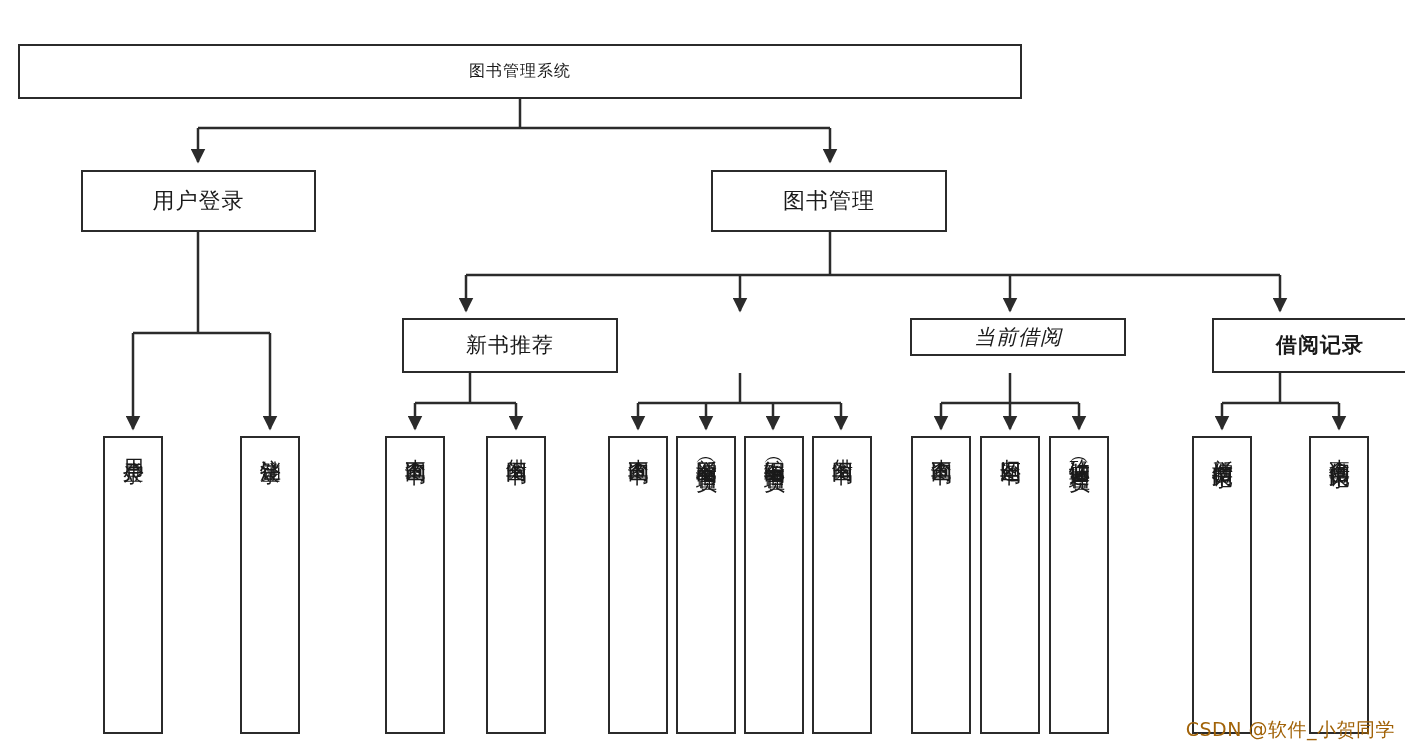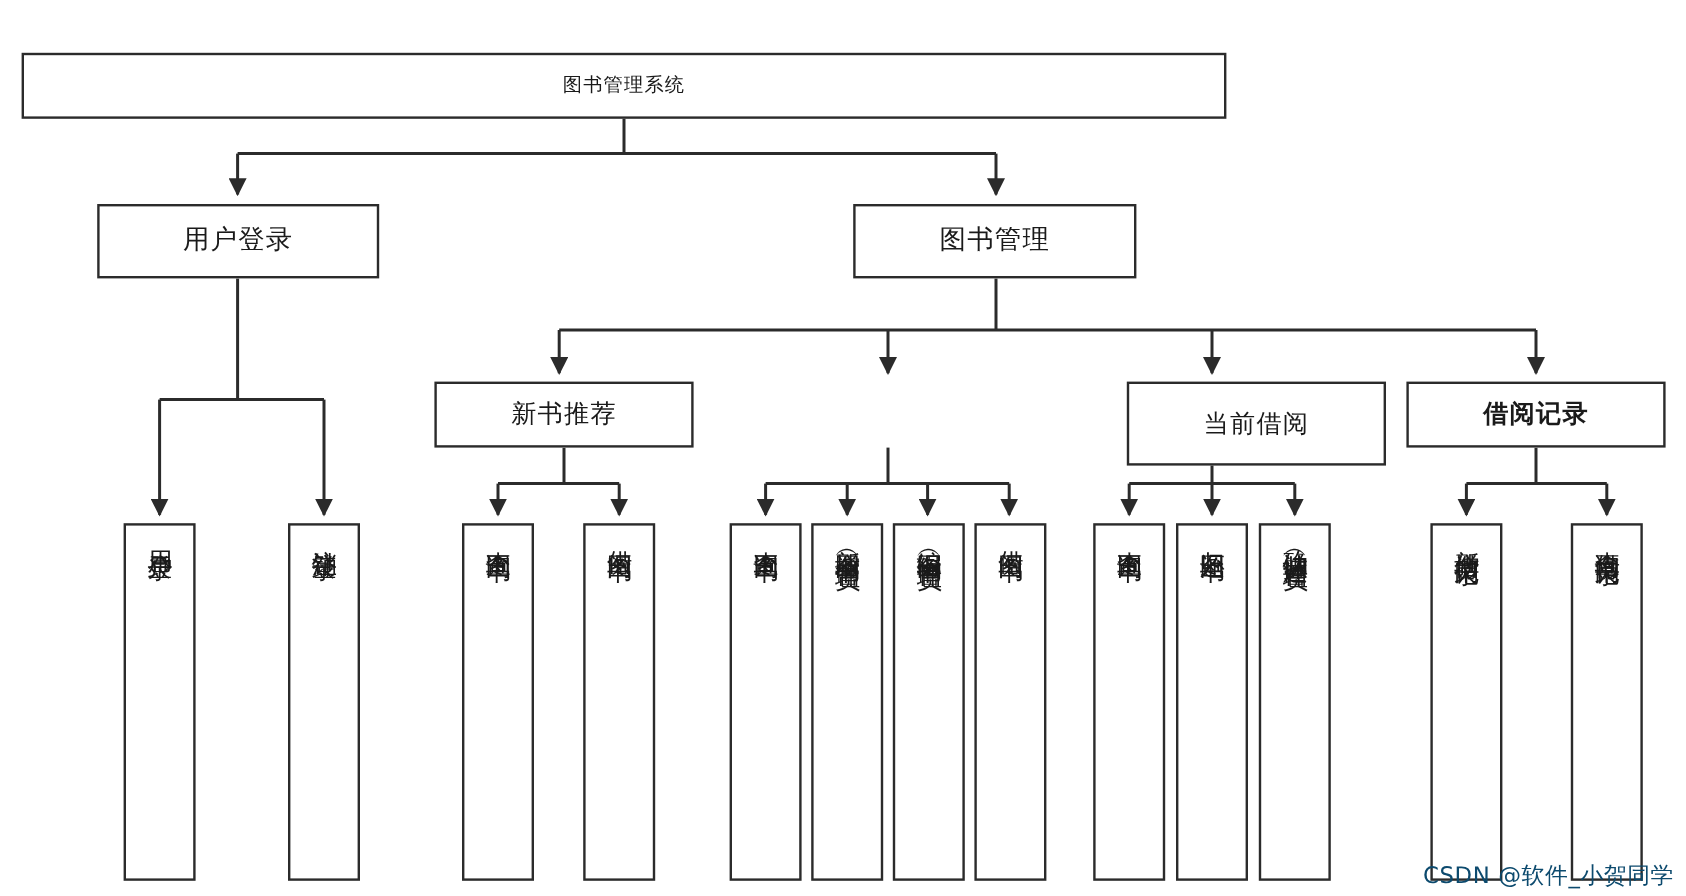--- a/index.html
+++ b/index.html
@@ -39,20 +39,21 @@
   }
   .node.root {
     font-size: 16px;
     margin-top: 32px;
   }
   .node.lvl2 {
     font-size: 22px;
   }
   .node.lvl3 {
     font-size: 21px;
+    margin-left: 40px;
   }
   .node.leaf {
     font-size: 21px;
     align-items: flex-start;
     padding-top: 4px;
   }
   .vtext {
     writing-mode: vertical-rl;
     text-orientation: upright;
     letter-spacing: 2px;
@@ -61,21 +62,21 @@
   }
   .htext {
     white-space: nowrap;
     letter-spacing: 1px;
   }
   .watermark {
     position: absolute;
     right: 10px;
     bottom: 4px;
     font-size: 19px;
-    color: #0c4a6e;
+    color: #a16207;
     letter-spacing: 0.5px;
     white-space: nowrap;
     font-family: "DejaVu Sans", "Liberation Sans", sans-serif;
   }
 </style>
 </head>
 <body>
 
 <div id="canvas">
 
@@ -139,21 +140,21 @@
 
   <div class="node lvl2" style="left:711px; top:170px; width:236px; height:62px;">
     <span class="htext">图书管理</span>
   </div>
 
   <div class="node lvl3" style="left:362px; top:318px; width:216px; height:55px;">
     <span class="htext">新书推荐</span>
   </div>
 
 
-  <div class="node lvl3" style="left:939px; top:318px; width:216px; height:70px;">
+  <div class="node lvl3" style="left:870px; top:318px; width:216px; height:38px;font-style:italic;">
     <span class="htext">当前借阅</span>
   </div>
 
   <div class="node lvl3" style="left:1172px; top:318px; width:216px; height:55px;font-weight:bold;">
     <span class="htext">借阅记录</span>
   </div>
 
   <div class="node leaf" style="left:103px; top:436px; width:60px; height:298px;">
     <span class="vtext">用户登录</span>
   </div>

